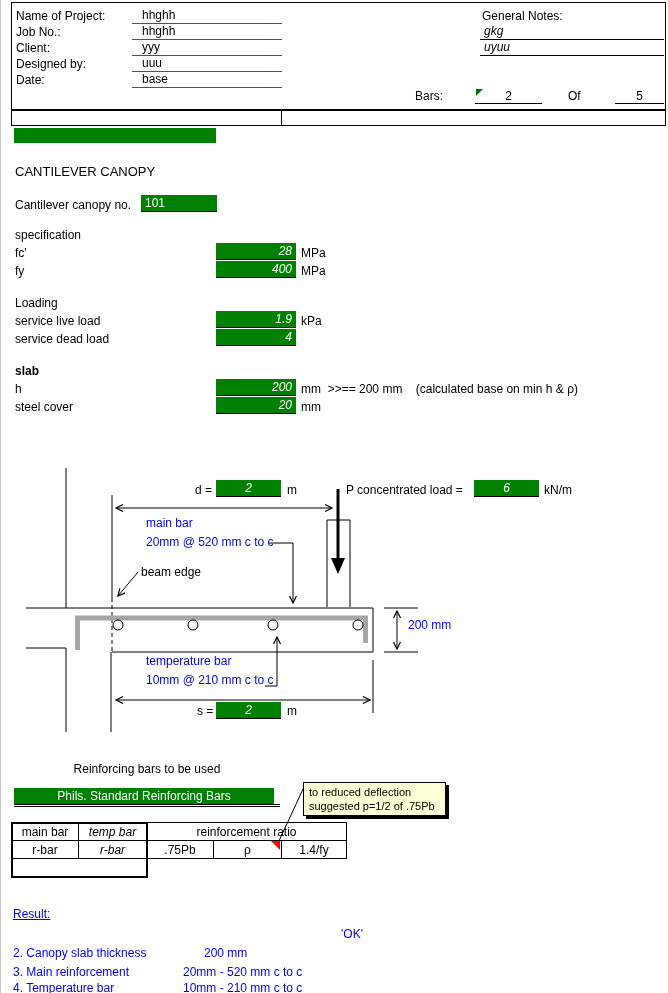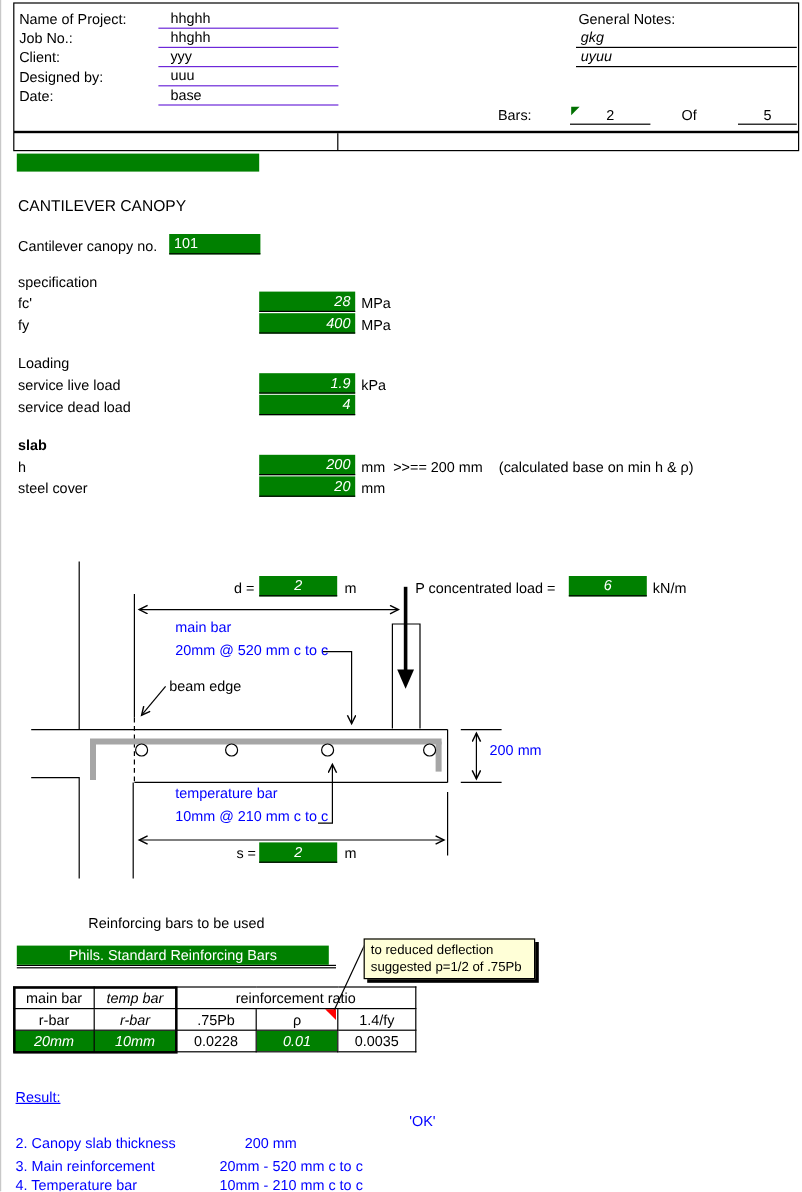--- a/index.html
+++ b/index.html
@@ -201,27 +201,20 @@
       <td class="c2">temp bar</td>
       <td colspan="3">reinforcement ratio</td>
     </tr>
     <tr>
       <td class="c1">r-bar</td>
       <td class="c2">r-bar</td>
       <td class="c3">.75Pb</td>
       <td class="c4">ρ</td>
       <td class="c5">1.4/fy</td>
     </tr>
-    <tr>
-      <td class="c1 gtd">20mm</td>
-      <td class="c2 gtd">10mm</td>
-      <td class="c3">0.0228</td>
-      <td class="c4 gtd">0.01</td>
-      <td class="c5">0.0035</td>
-    </tr>
   </tbody>
     </table>
   <div class="abs heavy" style="left:10px;top:822px;width:137px;height:56px"></div>
 
   <div class="abs txt res res-head" style="left:12px;top:907px">Result:</div>
   <div class="abs txt res lbl" style="left:340px;top:927px">'OK'</div>
   <div class="abs txt res lbl" style="left:12px;top:946px">2. Canopy slab thickness</div>
   <div class="abs txt res lbl" style="left:203px;top:946px">200 mm</div>
   <div class="abs txt res lbl" style="left:12px;top:965px">3. Main reinforcement</div>
   <div class="abs txt res lbl" style="left:182px;top:965px">20mm - 520 mm c to c</div>

